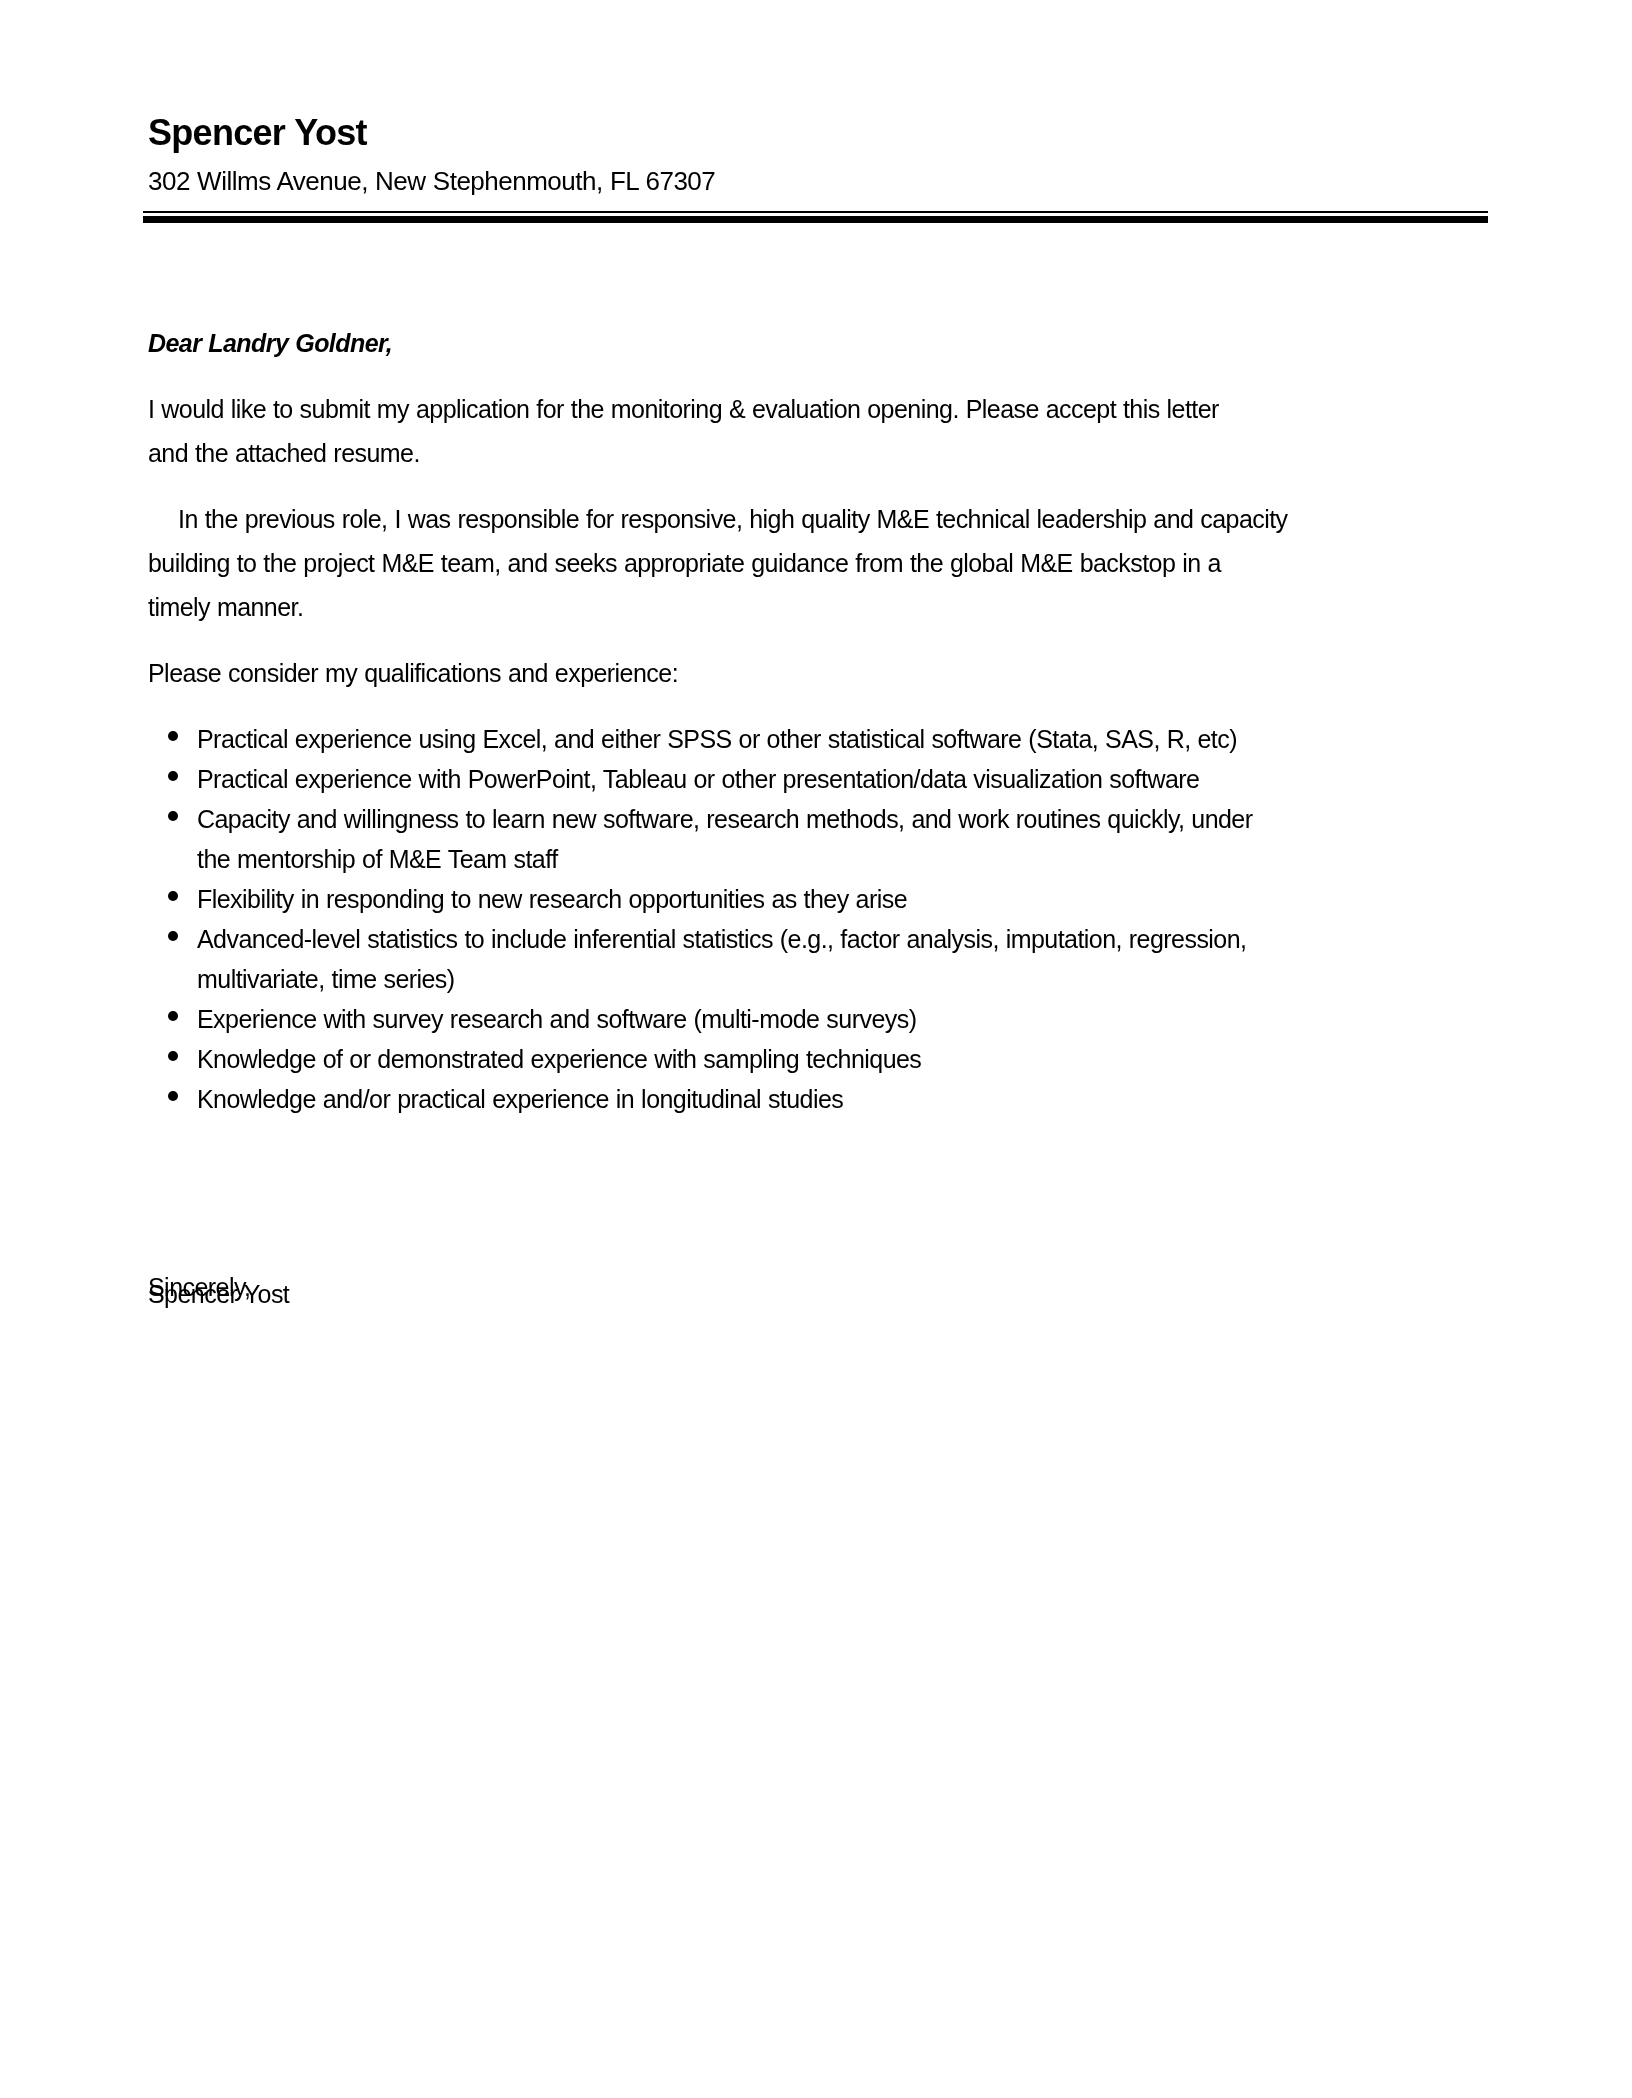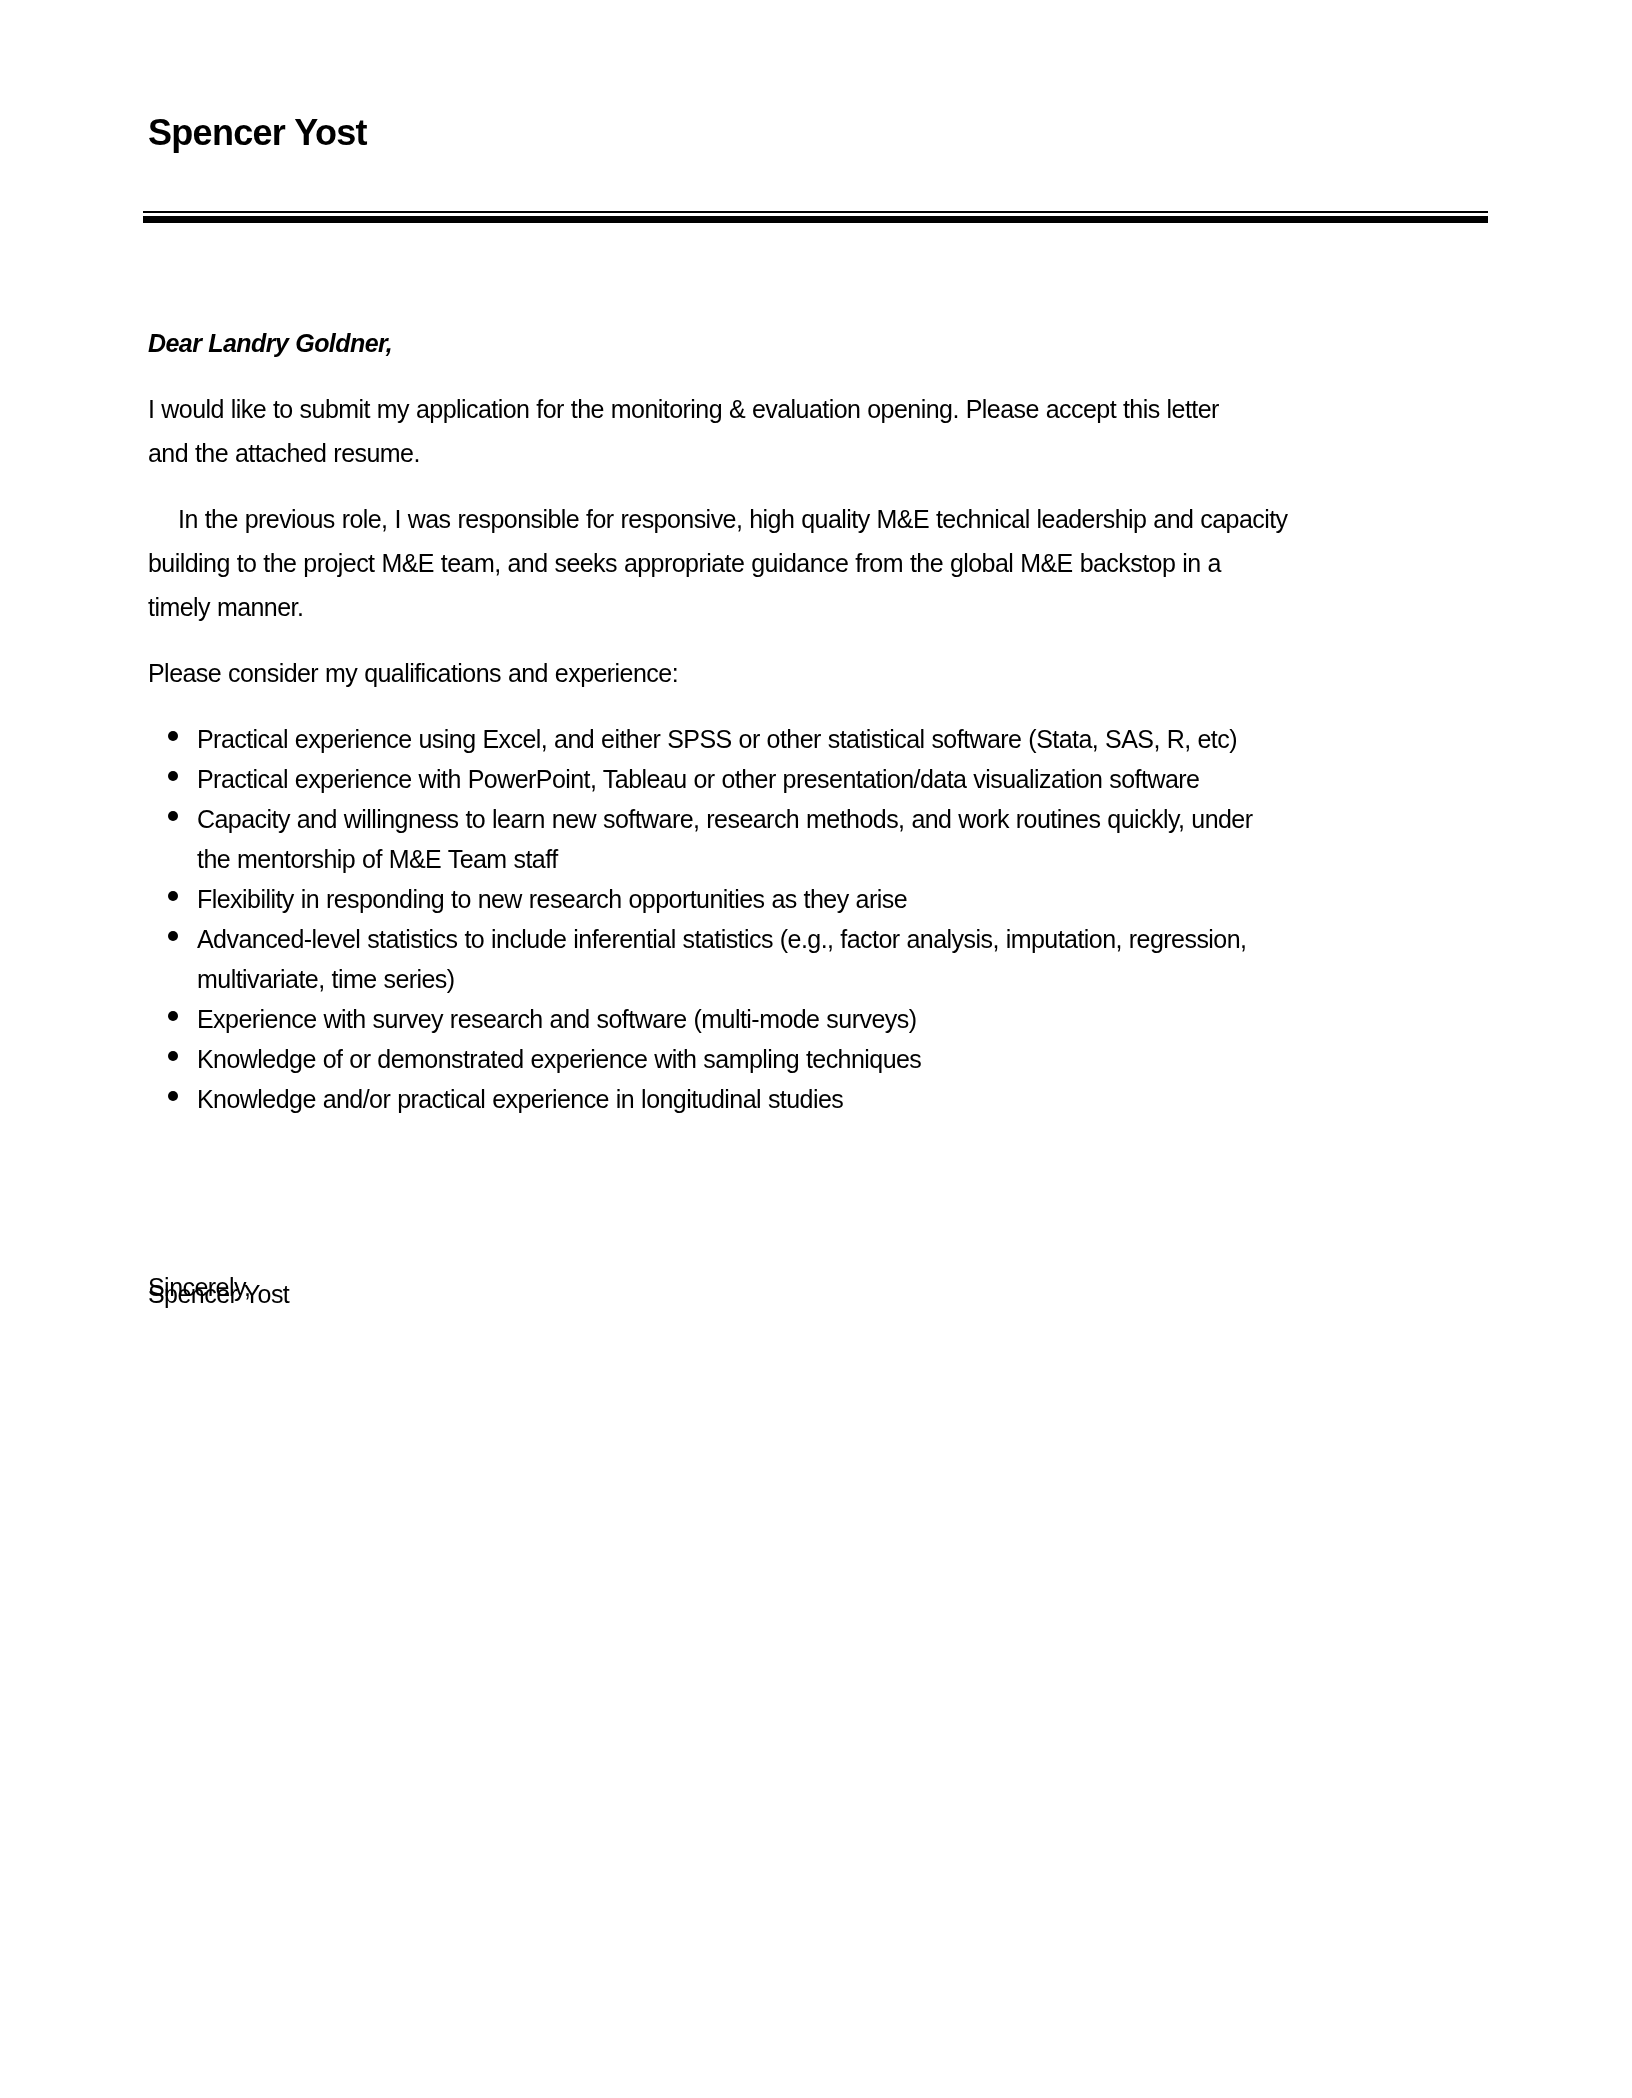--- a/index.html
+++ b/index.html
@@ -29,20 +29,21 @@
     background: #000;
   }
   .bl { left: 197px; }
 </style>
 </head>
 <body>
 
 <div class="page">
 
   <div class="ln name" style="top:115px;">Spencer Yost</div>
+  <div class="ln addr" style="top:168px;">302 Willms Avenue, New Stephenmouth, FL 67307</div>
   <div class="rule-thin"></div>
   <div class="rule-thick"></div>
 
   <div class="ln bold" style="top:331px;font-style:italic;">Dear Landry Goldner,</div>
 
   <div>
     <div class="ln" style="top:397px;text-align:right;">I would like to submit my application for the monitoring &amp; evaluation opening. Please accept this letter</div>
     <div class="ln" style="top:441px;">and the attached resume.</div>
   </div>
 

